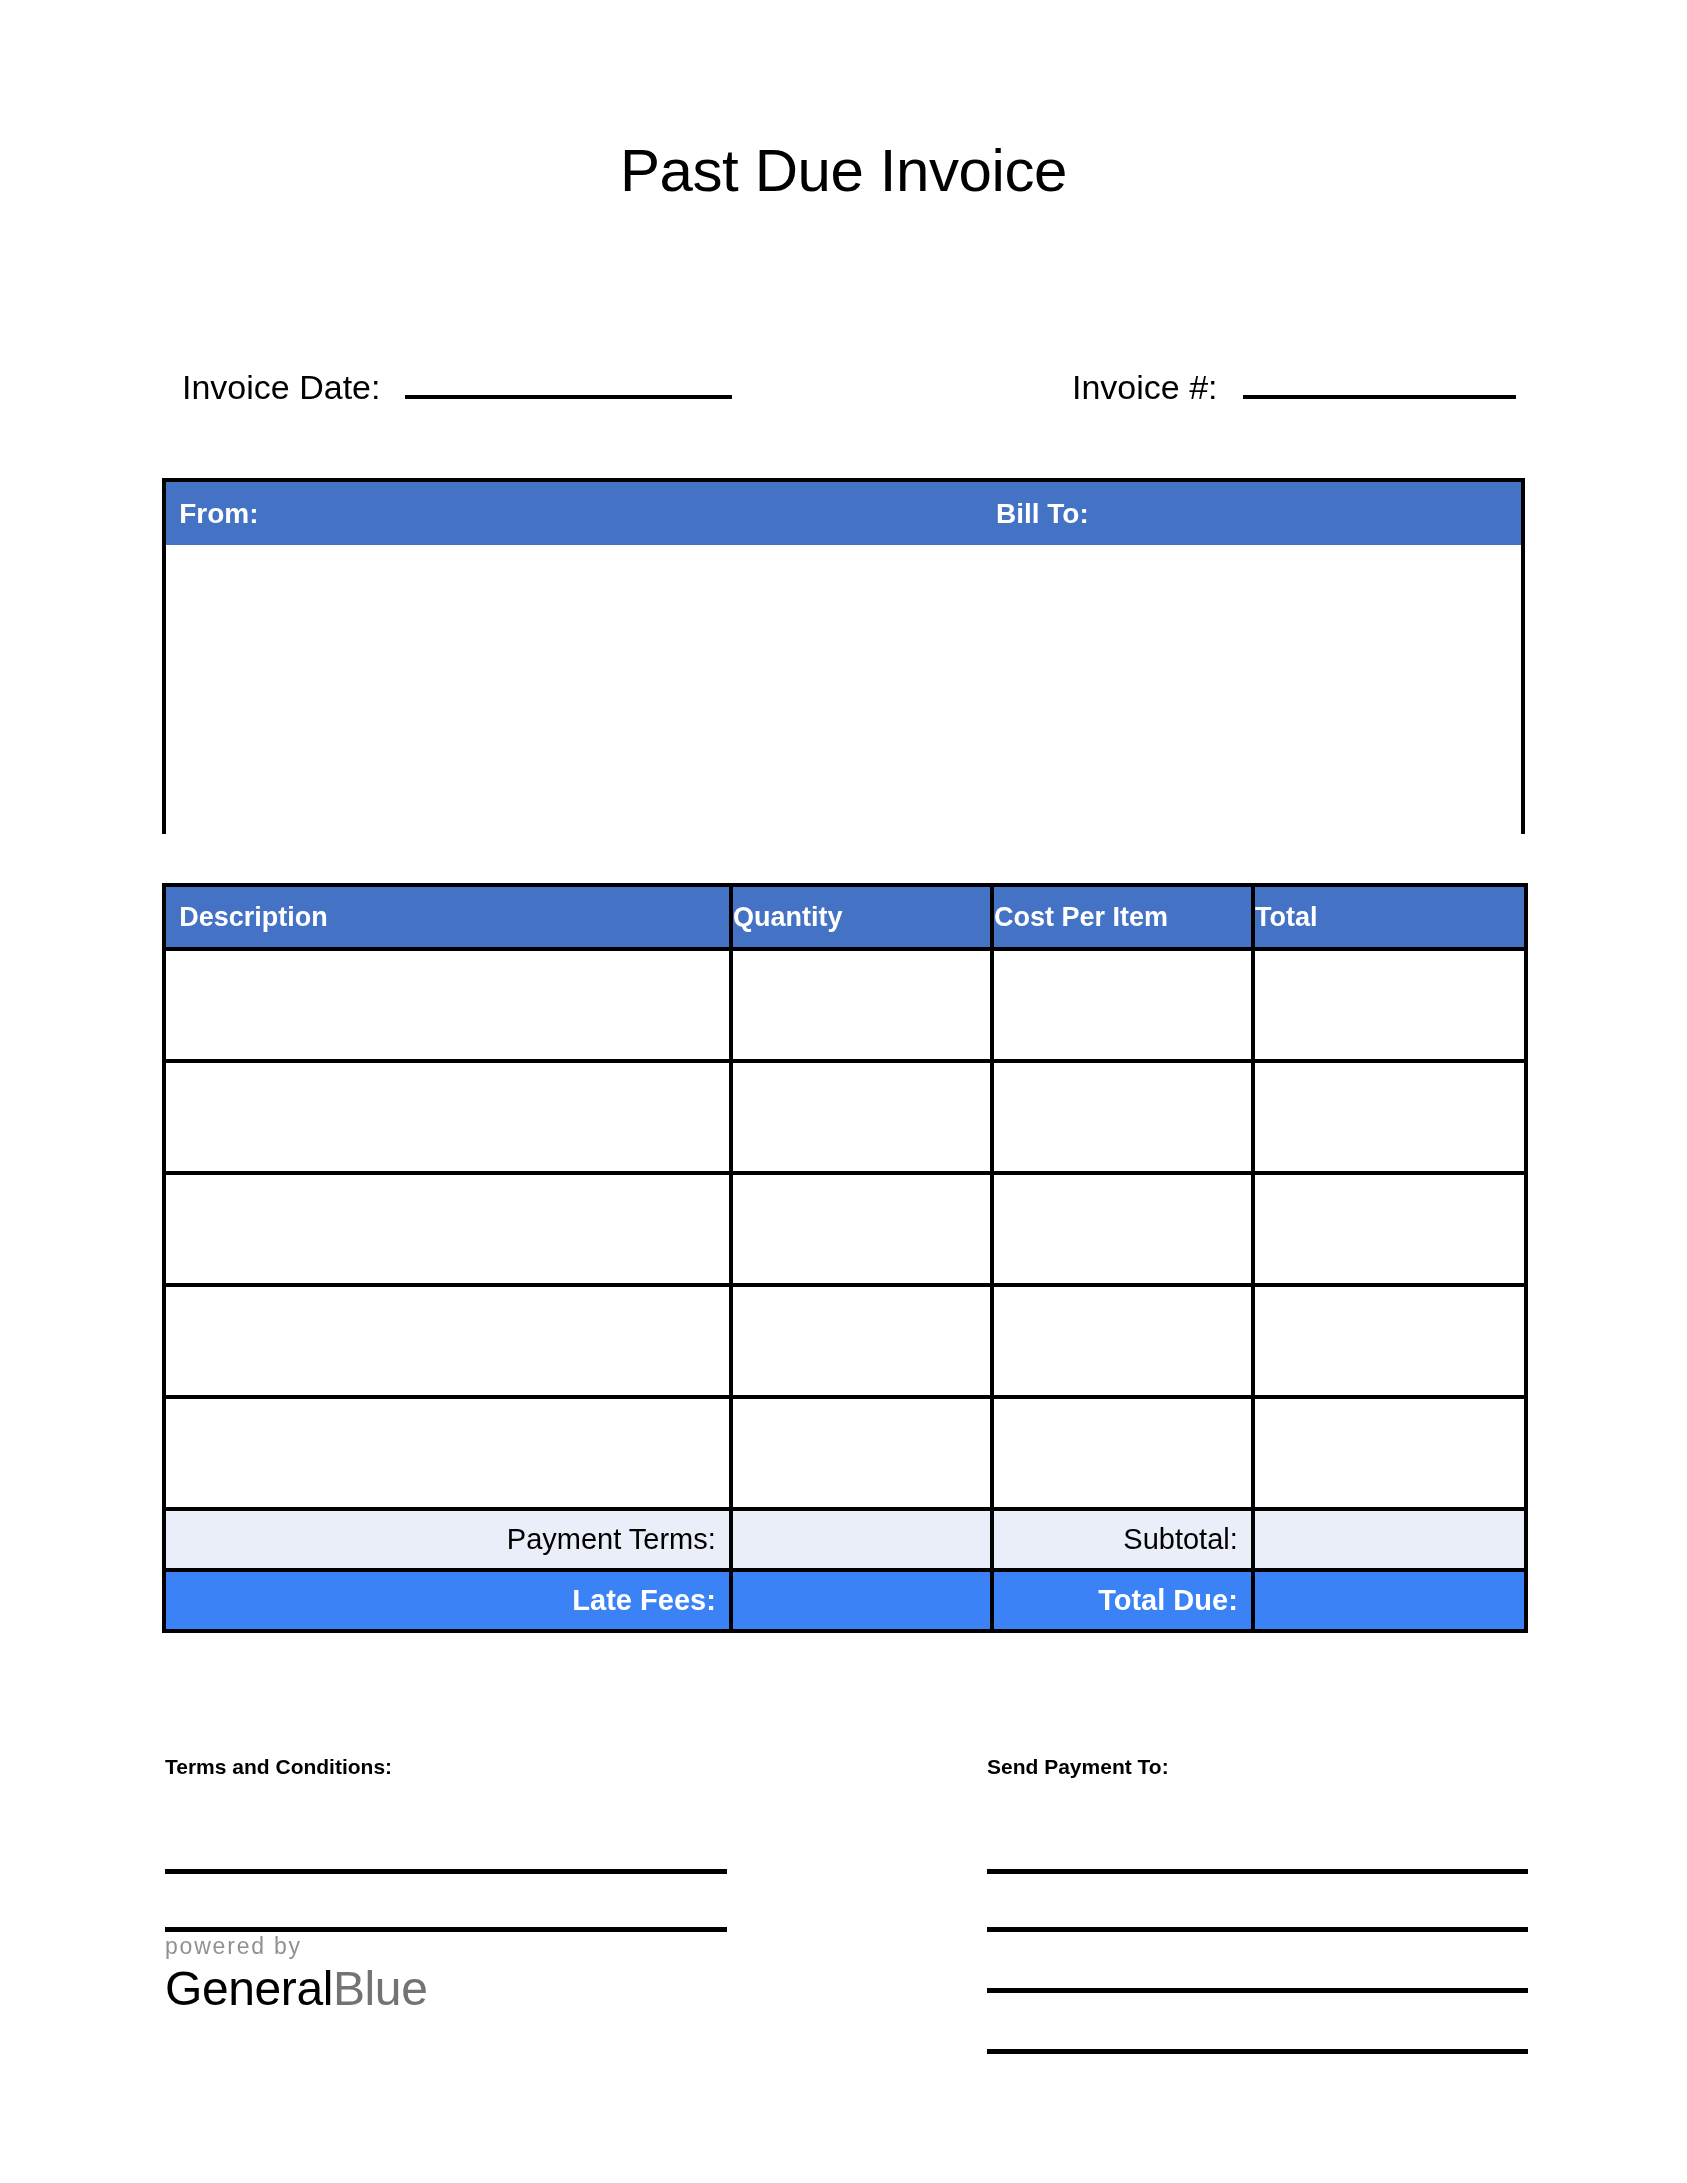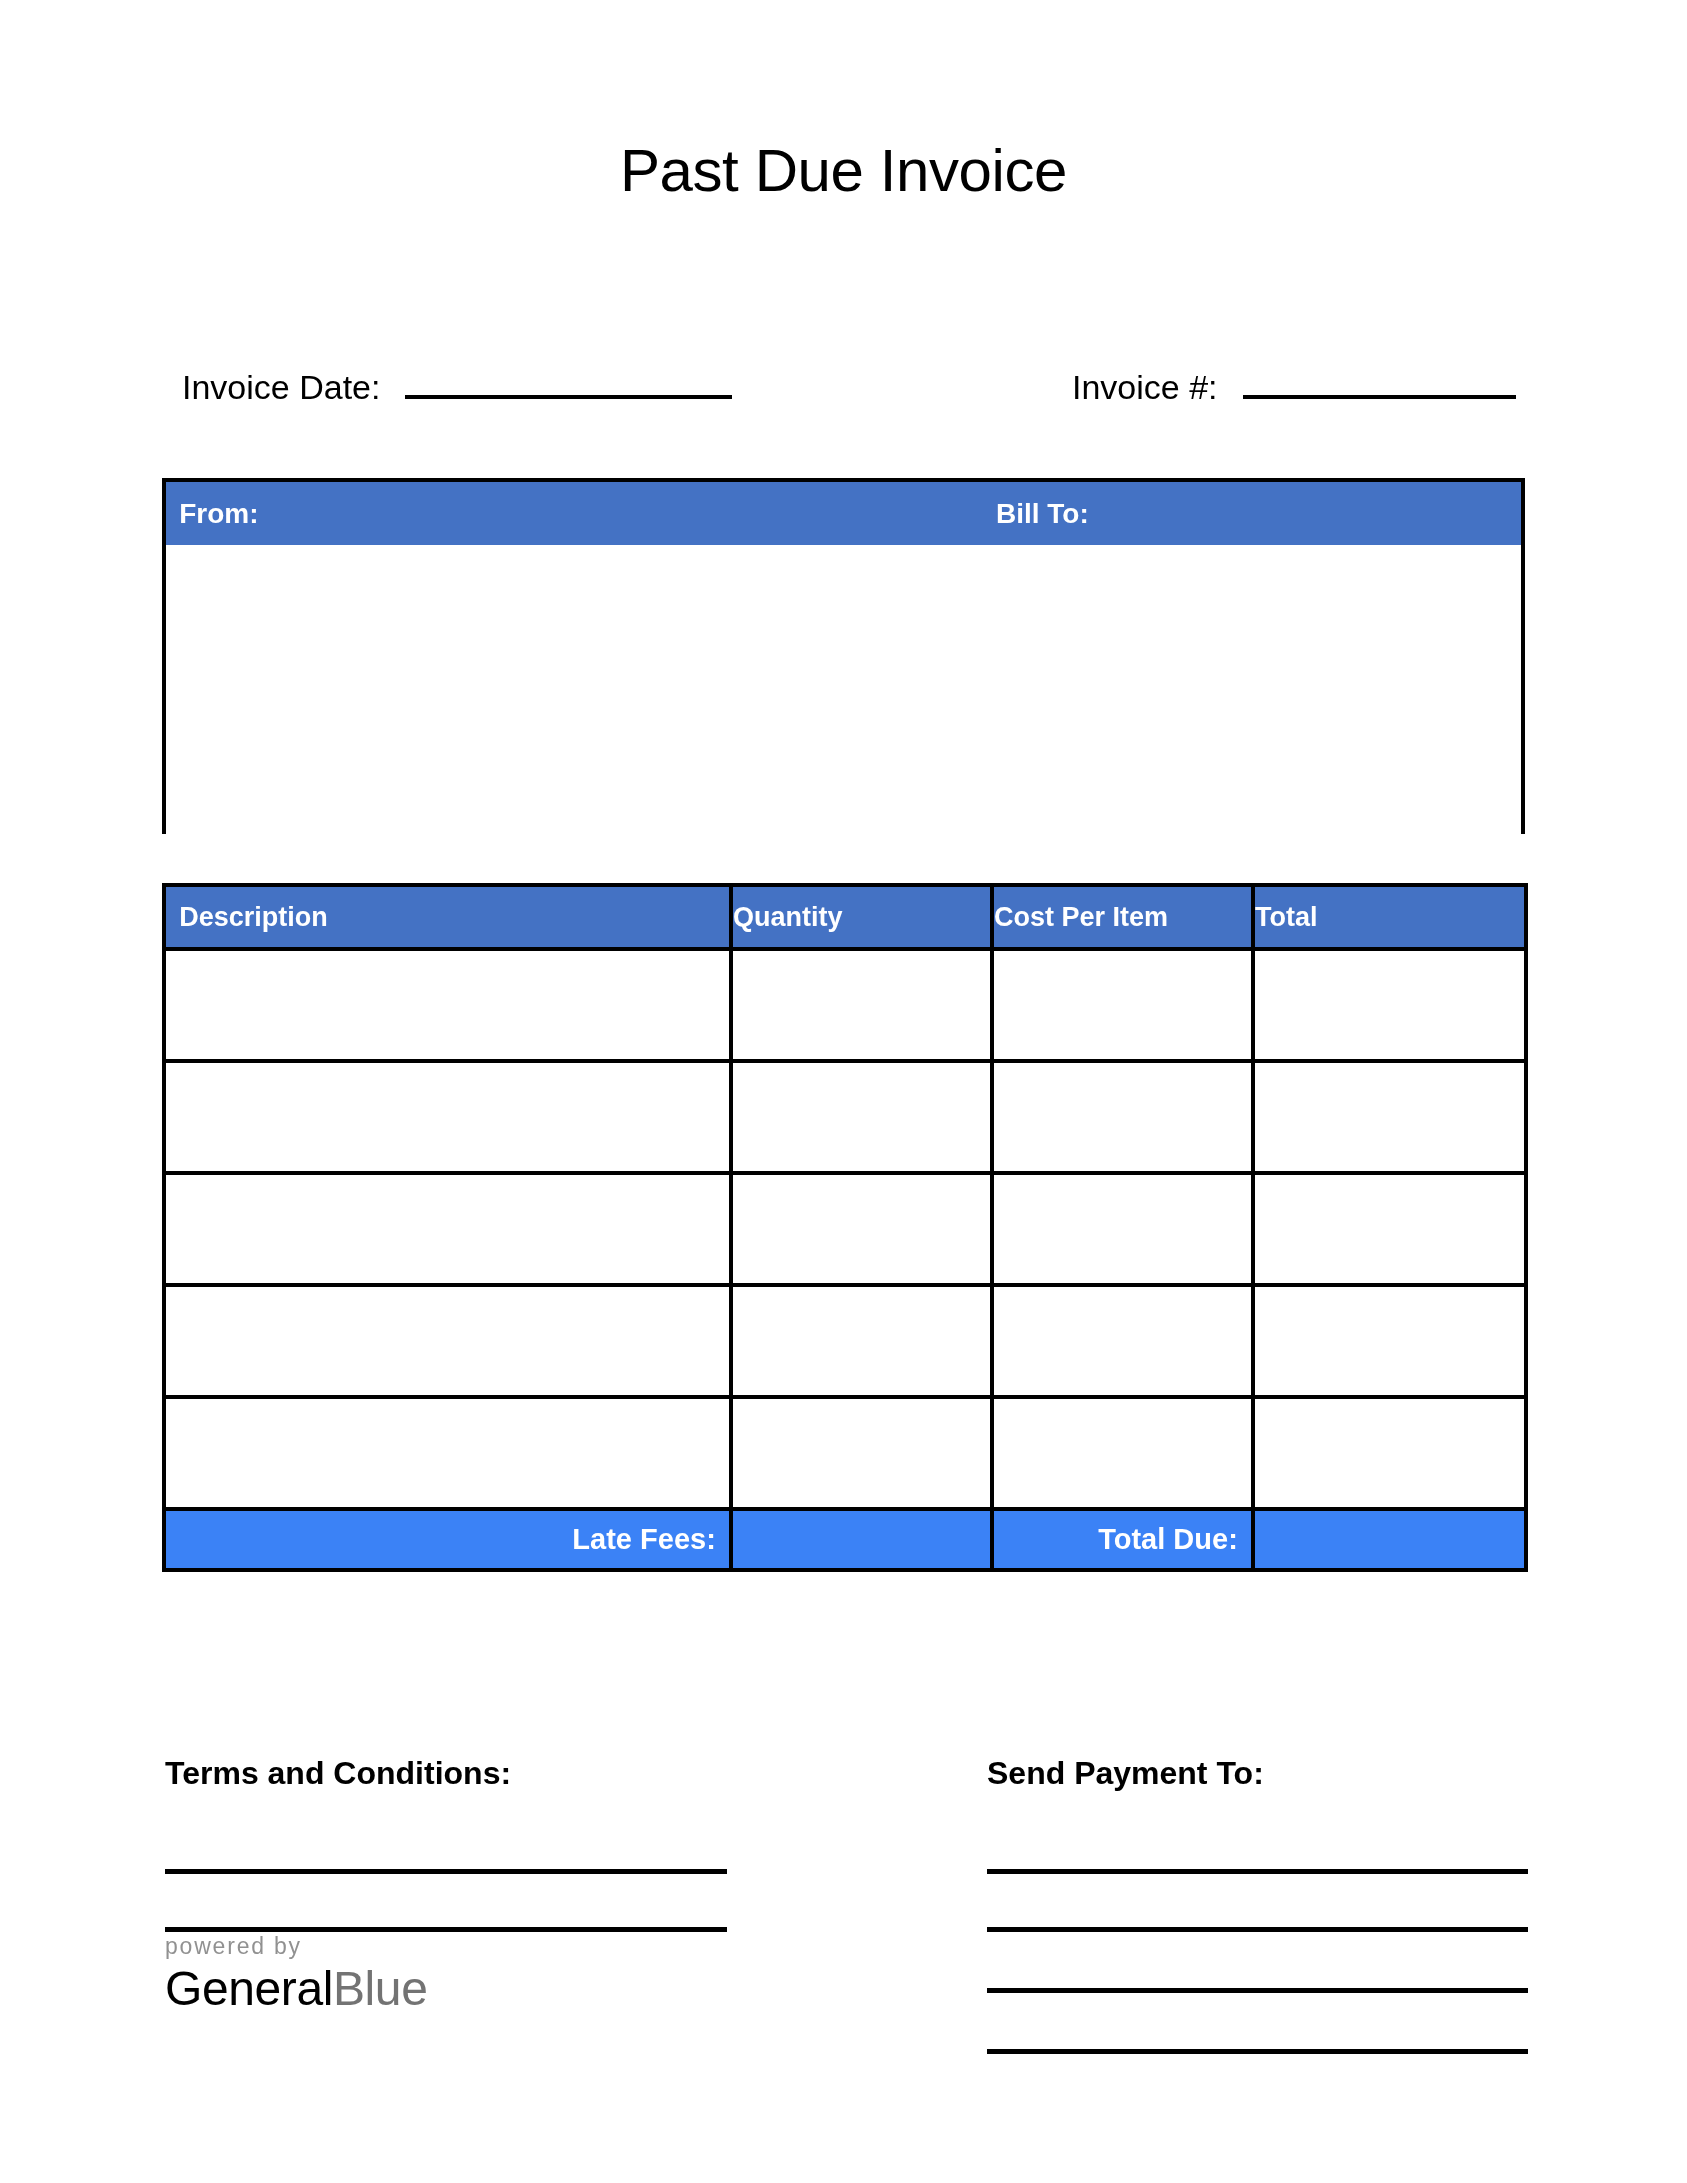--- a/index.html
+++ b/index.html
@@ -150,21 +150,21 @@
     font-weight: 700;
     text-align: right;
     padding-right: 13.2px !important;
     vertical-align: middle;
   }
   tr.total-due td.val { padding-right: 0 !important; }
 
   
   .footer-head {
     position: absolute;
-    font-size: 32px;
+    font-size: 21px;
     font-weight: 700;
     white-space: nowrap;
   }
   .terms-head { top: 1755px; left: 165px; }
   .pay-head   { top: 1755px; left: 987px; }
 
   .rule {
     position: absolute;
     height: 0;
     border-bottom: 5px solid #000;
@@ -266,20 +266,26 @@
         <td class="item-cell"></td>
         <td class="item-cell"></td>
       </tr>
       <tr>
         <td class="item-cell"></td>
         <td class="item-cell"></td>
         <td class="item-cell"></td>
         <td class="item-cell"></td>
       </tr>
 
+      <tr class="sum">
+        <td>Payment Terms:</td>
+        <td class="val"></td>
+        <td>Subtotal:</td>
+        <td class="val"></td>
+      </tr>
 
 
       <tr class="total-due">
         <td>Late Fees:</td>
         <td class="val"></td>
         <td>Total Due:</td>
         <td class="val"></td>
       </tr>
 
     </tbody>

